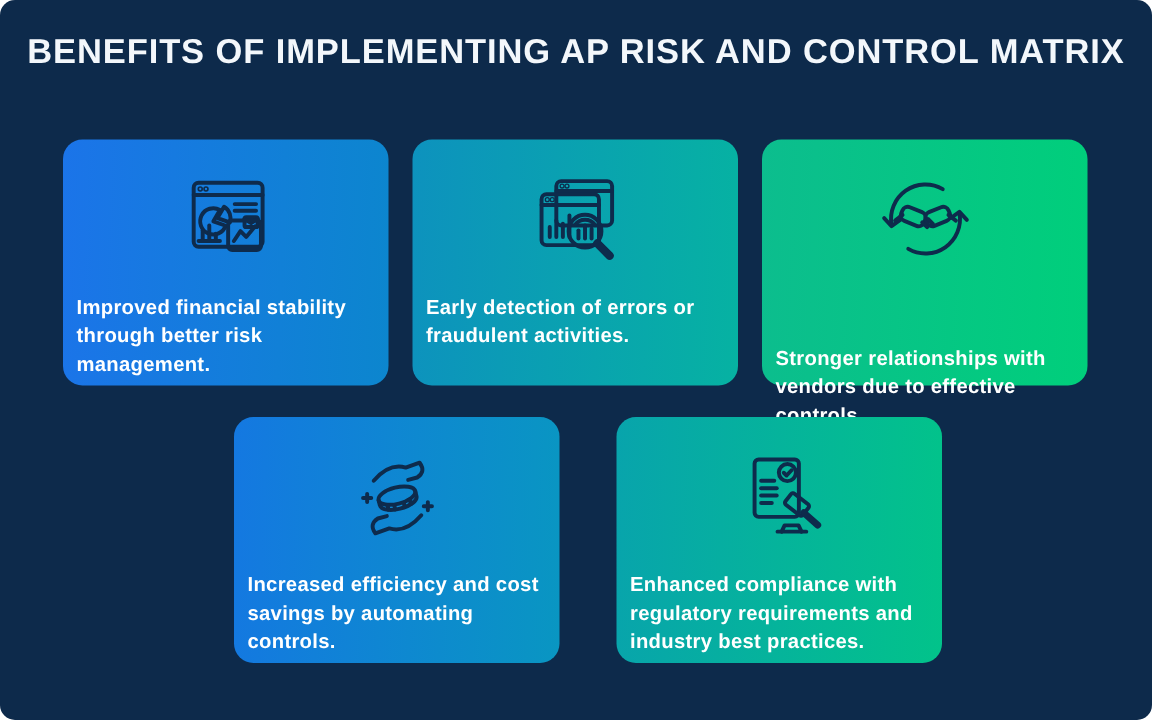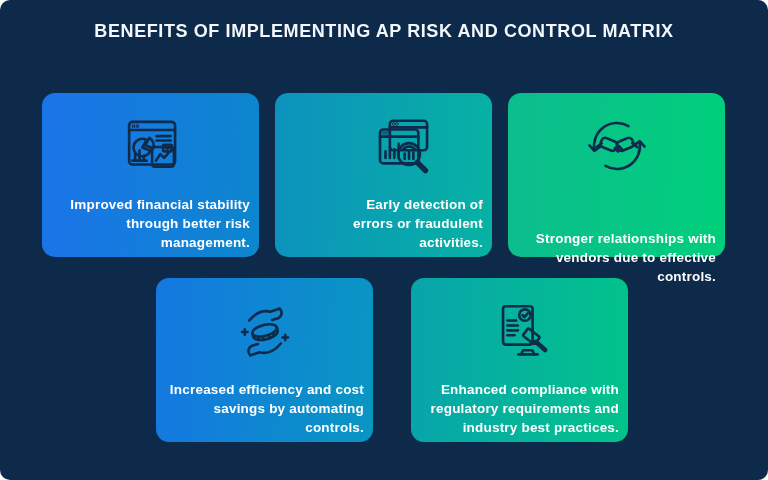--- a/index.html
+++ b/index.html
@@ -3,35 +3,35 @@
 <meta charset="utf-8">
 <style>
   html,body{margin:0;padding:0;background:#ffffff;}
   .canvas{
     position:relative;width:768px;height:480px;overflow:hidden;
     background:var(--bg,#0D2A4B);border-radius:10px;
     font-family:"Liberation Sans", sans-serif;
   }
   .title{
     position:absolute;top:21px;left:0;right:0;text-align:center;
-    color:var(--title,#F3F7FB);font-size:18px;font-weight:700;letter-spacing:.6px;
+    color:var(--title,#F3F7FB);font-size:23px;font-weight:700;letter-spacing:.6px;
   }
   .row{position:absolute;display:flex;}
   .row-top{top:93px;left:42px;gap:16px;}
   .row-bottom{top:278px;left:156px;gap:22px;}
   .card{
     width:217px;height:164px;border-radius:13px;
     display:flex;flex-direction:column;align-items:center;
     box-sizing:border-box;padding-top:18px;
   }
   .icon{color:var(--ink,#0E2B4C);height:72px;display:flex;align-items:center;justify-content:center;}
   .icon svg{display:block;}
   .card-text{
     margin-top:12px;color:var(--cardtext,#FFFFFF);
-    font-size:13.5px;font-weight:700;line-height:1.42;text-align:right;
+    font-size:13.5px;font-weight:700;line-height:1.42;text-align:left;
     padding:0 9px;letter-spacing:.2px;
   }
 </style>
 </head>
 <body>
 
 <div class="canvas">
 
   <div class="title">BENEFITS OF IMPLEMENTING AP RISK AND CONTROL MATRIX</div>
 
@@ -54,21 +54,21 @@
           <line x1="21.5" y1="43.5" x2="21.5" y2="35"></line>
           <line x1="25.5" y1="43.5" x2="25.5" y2="40"></line>
           <line x1="15" y1="44.5" x2="28" y2="44.5"></line>
           <rect x="33" y="32" width="20" height="18" rx="2.5"></rect>
           <polyline points="36.5,44.5 40.5,38.5 44,42 49.5,35.5"></polyline>
         </svg>
       </div>
       <div class="card-text">Improved financial stability through better risk management.</div>
     </div>
 
-    <div class="card" style="background: linear-gradient(92deg, rgb(13, 146, 190), rgb(6, 178, 162)); padding-left: 39px;">
+    <div class="card" style="background: linear-gradient(92deg, rgb(13, 146, 190), rgb(6, 178, 162));">
       <div class="icon">
         <svg viewBox="0 0 64 64" width="70" height="70" fill="none" stroke="currentColor" stroke-width="2.4" stroke-linecap="round" stroke-linejoin="round">
           <rect x="20" y="8" width="34" height="27" rx="3"></rect>
           <line x1="20" y1="14" x2="54" y2="14"></line>
           <circle cx="23.5" cy="11" r="0.4"></circle>
             <circle cx="26.5" cy="11" r="0.4"></circle>
           <rect x="11" y="16" width="35" height="31" rx="3"></rect>
           <line x1="11" y1="22.5" x2="46" y2="22.5"></line>
           <circle cx="14.5" cy="19.3" r="0.4"></circle>
             <circle cx="17.5" cy="19.3" r="0.4"></circle>

